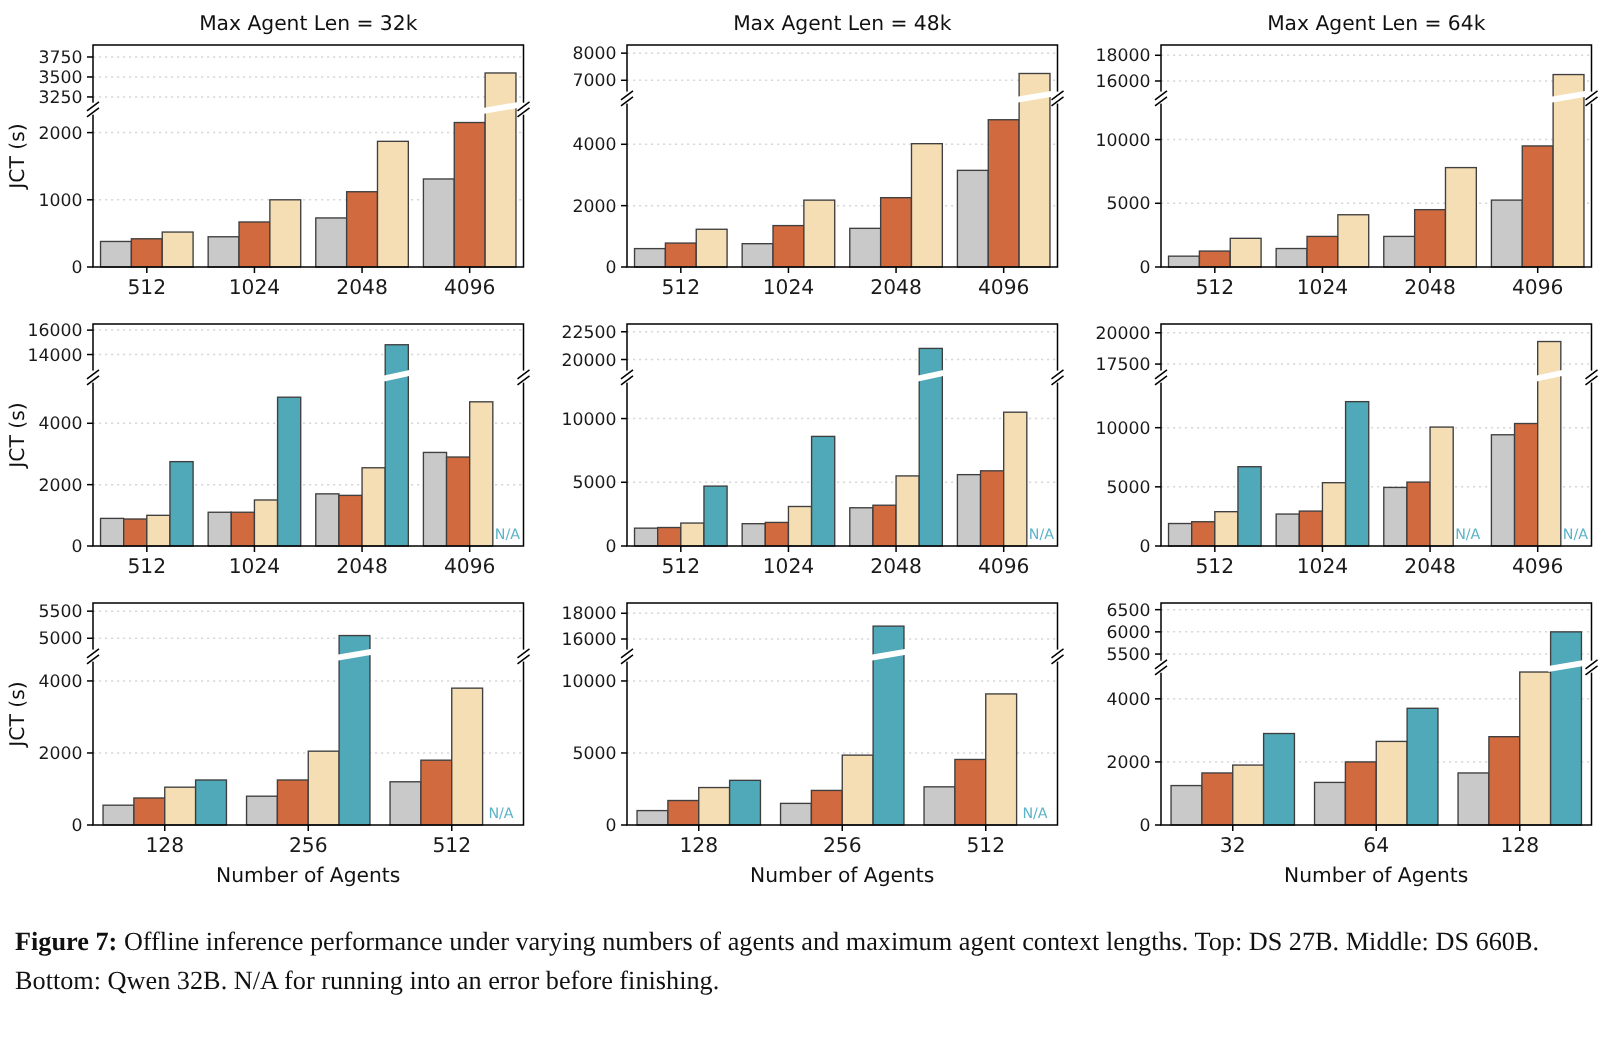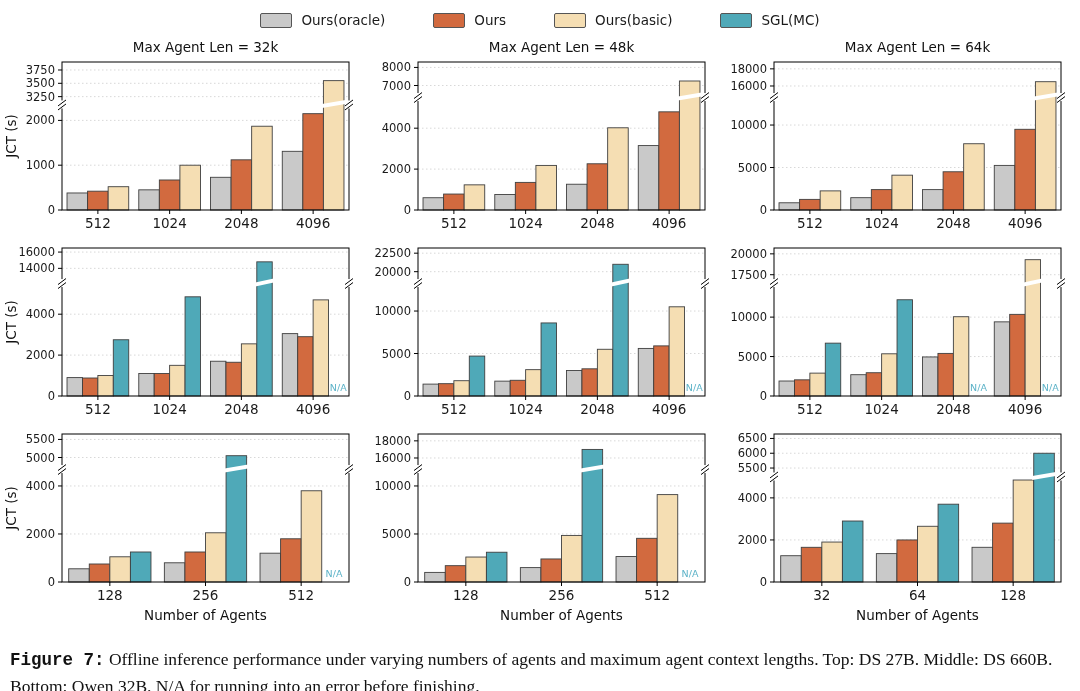--- a/index.html
+++ b/index.html
@@ -5,46 +5,28 @@
   html,body{margin:0;padding:0;background:#ffffff;}
   body{width:1080px;height:691px;overflow:hidden;font-family:"DejaVu Sans","Liberation Sans",sans-serif;}
   .fig{padding-top:4px;}
   .legend{display:flex;justify-content:center;align-items:center;gap:48px;height:32px;}
   .legend-item{display:flex;align-items:center;gap:9px;}
   .swatch{width:30px;height:13px;border:1.2px solid #555;border-radius:2px;display:inline-block;}
   .legend-label{font-size:13.5px;color:#1a1a1a;}
   .charts{display:grid;grid-template-columns:repeat(3,356px);justify-content:start;padding-left:2px;}
   .chart-cell{position:relative;}
   .caption{font-family:"Liberation Serif","DejaVu Serif",serif;font-size:17.5px;color:#111;margin:14px 12px 0 10px;line-height:1.5;}
-  .caption b{font-weight:bold;font-family:Liberation Mono, monospace;}
+  .caption b{font-weight:bold;}
   svg text{font-family:"DejaVu Sans","Liberation Sans",sans-serif;}
 </style>
 </head>
 <body>
 
 <div class="fig">
 
-  <div class="legend">
-    <div class="legend-item">
-      <span class="swatch" style="background-color: rgb(201, 201, 201);"></span>
-      <span class="legend-label">Ours(oracle)</span>
-    </div>
-    <div class="legend-item">
-      <span class="swatch" style="background-color: rgb(210, 106, 63);"></span>
-      <span class="legend-label">Ours</span>
-    </div>
-    <div class="legend-item">
-      <span class="swatch" style="background-color: rgb(245, 222, 179);"></span>
-      <span class="legend-label">Ours(basic)</span>
-    </div>
-    <div class="legend-item">
-      <span class="swatch" style="background-color: rgb(79, 169, 184);"></span>
-      <span class="legend-label">SGL(MC)</span>
-    </div>
-  </div>
 
   <div class="charts">
     <div class="chart-cell"><svg width="356" height="200" viewBox="0 0 356 200">
           <line x1="60" x2="347" y1="129.2" y2="129.2" stroke="#d8d8d8" stroke-width="1" stroke-dasharray="1.5,2.5"></line>
           <line x1="60" x2="347" y1="84.4" y2="84.4" stroke="#d8d8d8" stroke-width="1" stroke-dasharray="1.5,2.5"></line>
           <line x1="60" x2="347" y1="60.632000000000005" y2="60.632000000000005" stroke="#d8d8d8" stroke-width="1" stroke-dasharray="1.5,2.5"></line>
           <line x1="60" x2="347" y1="47.31200000000001" y2="47.31200000000001" stroke="#d8d8d8" stroke-width="1" stroke-dasharray="1.5,2.5"></line>
           <line x1="60" x2="347" y1="33.992000000000004" y2="33.992000000000004" stroke="#d8d8d8" stroke-width="1" stroke-dasharray="1.5,2.5"></line>
           <rect x="65.02250000000001" y="156.976" width="20.56833333333333" height="17.024" fill="#c9c9c9" stroke="#3f3f3f" stroke-width="0.9"></rect>
           <rect x="85.59083333333334" y="155.184" width="20.56833333333333" height="18.816000000000003" fill="#d26a3f" stroke="#3f3f3f" stroke-width="0.9"></rect>

